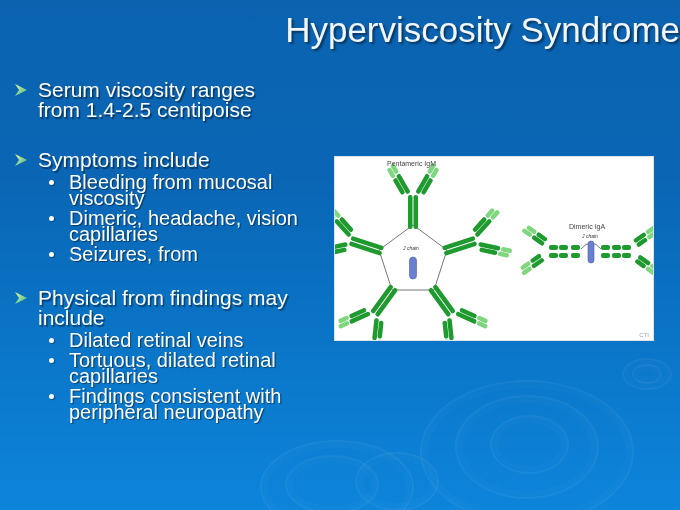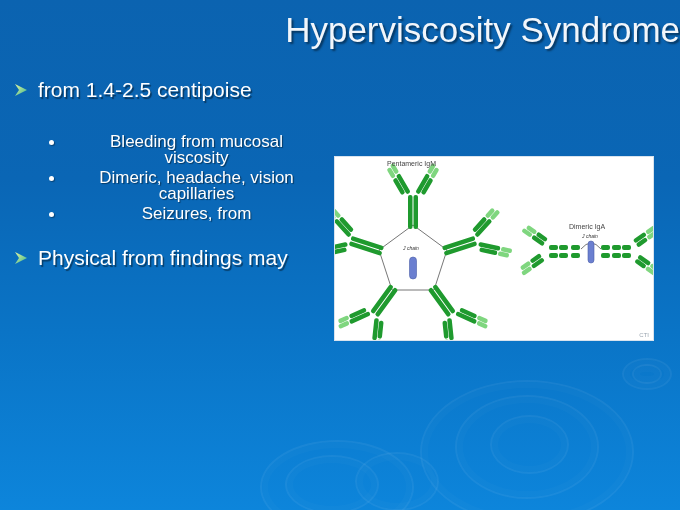--- a/index.html
+++ b/index.html
@@ -29,24 +29,23 @@
     .l1 {
       position: relative; padding-left: 24px; font-size: 21px; line-height: 20px;
       text-shadow: 1.5px 1.5px 1px rgba(0,0,0,0.45);
       margin-bottom: 4px;
     }
     .l1 .arrow {
       position: absolute; left: 0; top: 3px; width: 14px; height: 14px;
     }
     .l2list { margin: 4px 0 0 0; padding: 0; }
     .l2 {
-      position: relative; padding-left: 55px; font-size: 17px; line-height: 16px;
+      position: relative; padding-left: 55px; font-size: 20px; line-height: 16px;
       text-shadow: 1.2px 1.2px 1px rgba(0,0,0,0.45);
       margin-bottom: 4px;
-      text-align: center;
     }
     .l2 .dot {
       position: absolute; left: 35px; top: 6px; width: 5px; height: 5px; border-radius: 50%;
       background: #ffffff; box-shadow: 1px 1px 1px rgba(0,0,0,0.35);
     }
     .gap-a { height: 26px; }
     .gap-b { height: 22px; }
     .figure {
       position: absolute; left: 334px; top: 156px; width: 318px; height: 183px;
       background: #ffffff; border: 1px solid #d8e3ee;
@@ -83,25 +82,32 @@
     <div class="l1">
       <svg class="arrow" viewBox="0 0 14 14">
         <defs>
             <linearGradient id="ag" x1="0" y1="0" x2="1" y2="1">
               <stop offset="0" stop-color="#e8f7a0"></stop>
               <stop offset="1" stop-color="#3bb58a"></stop>
             </linearGradient>
           </defs>
         <path d="M1 1 L13 7 L1 13 L5 7 Z" fill="url(#ag)"></path>
       </svg>
+      <div>Serum viscosity ranges</div>
       <div>from 1.4-2.5 centipoise</div>
     </div>
 
     <div class="gap-a"></div>
 
+    <div class="l1">
+      <svg class="arrow" viewBox="0 0 14 14">
+        <path d="M1 1 L13 7 L1 13 L5 7 Z" fill="url(#ag)"></path>
+      </svg>
+      <div>Symptoms include</div>
+    </div>
     <div class="l2list">
       <div class="l2">
         <span class="dot"></span>
         <div>Bleeding from mucosal</div>
         <div>viscosity</div>
       </div>
       <div class="l2">
         <span class="dot"></span>
         <div>Dimeric, headache, vision</div>
         <div>capillaries</div>
@@ -112,20 +118,37 @@
       </div>
     </div>
 
     <div class="gap-b"></div>
 
     <div class="l1">
       <svg class="arrow" viewBox="0 0 14 14">
         <path d="M1 1 L13 7 L1 13 L5 7 Z" fill="url(#ag)"></path>
       </svg>
       <div>Physical from findings may</div>
+      <div>include</div>
+    </div>
+    <div class="l2list">
+      <div class="l2">
+        <span class="dot"></span>
+        <div>Dilated retinal veins</div>
+      </div>
+      <div class="l2">
+        <span class="dot"></span>
+        <div>Tortuous, dilated retinal</div>
+        <div>capillaries</div>
+      </div>
+      <div class="l2">
+        <span class="dot"></span>
+        <div>Findings consistent with</div>
+        <div>peripheral neuropathy</div>
+      </div>
     </div>
   </div>
 
   <div class="figure">
     <svg width="318" height="183" viewBox="0 0 318 183">
       <defs>
         <g id="arm">
 
           <rect x="-5" y="-58" width="4.5" height="34" rx="2" fill="#1f9a2e"></rect>
           <rect x="0.5" y="-58" width="4.5" height="34" rx="2" fill="#1f9a2e"></rect>

